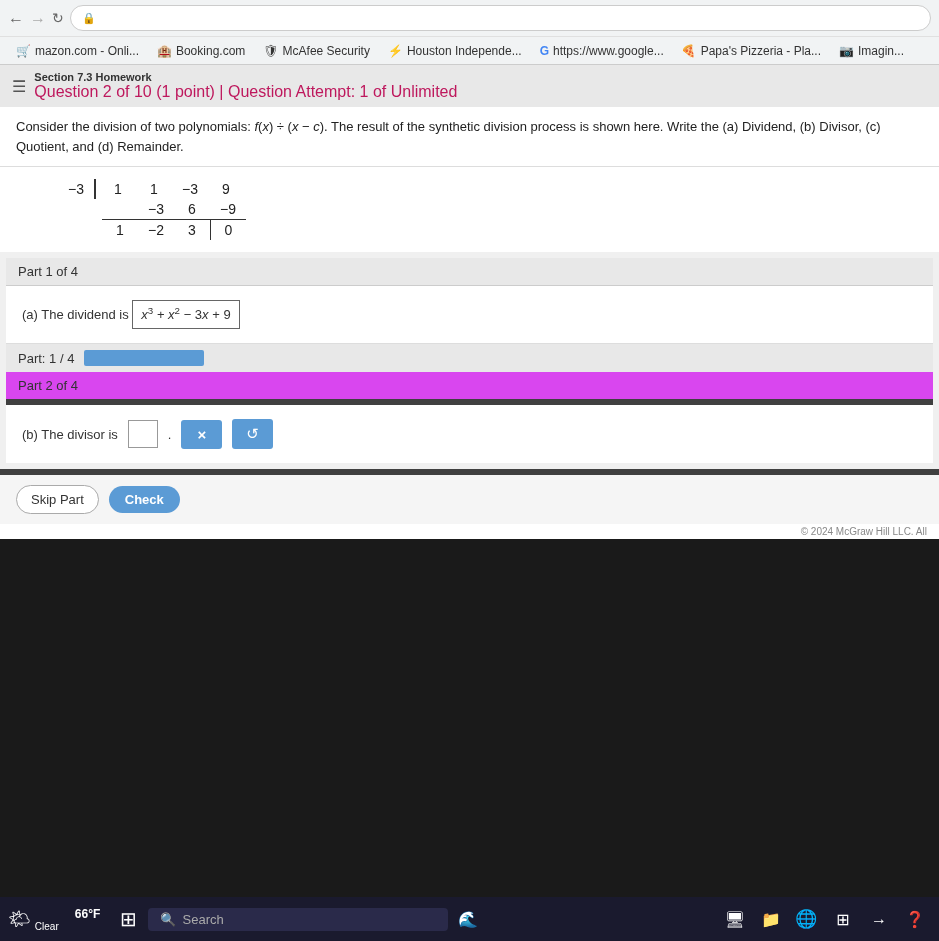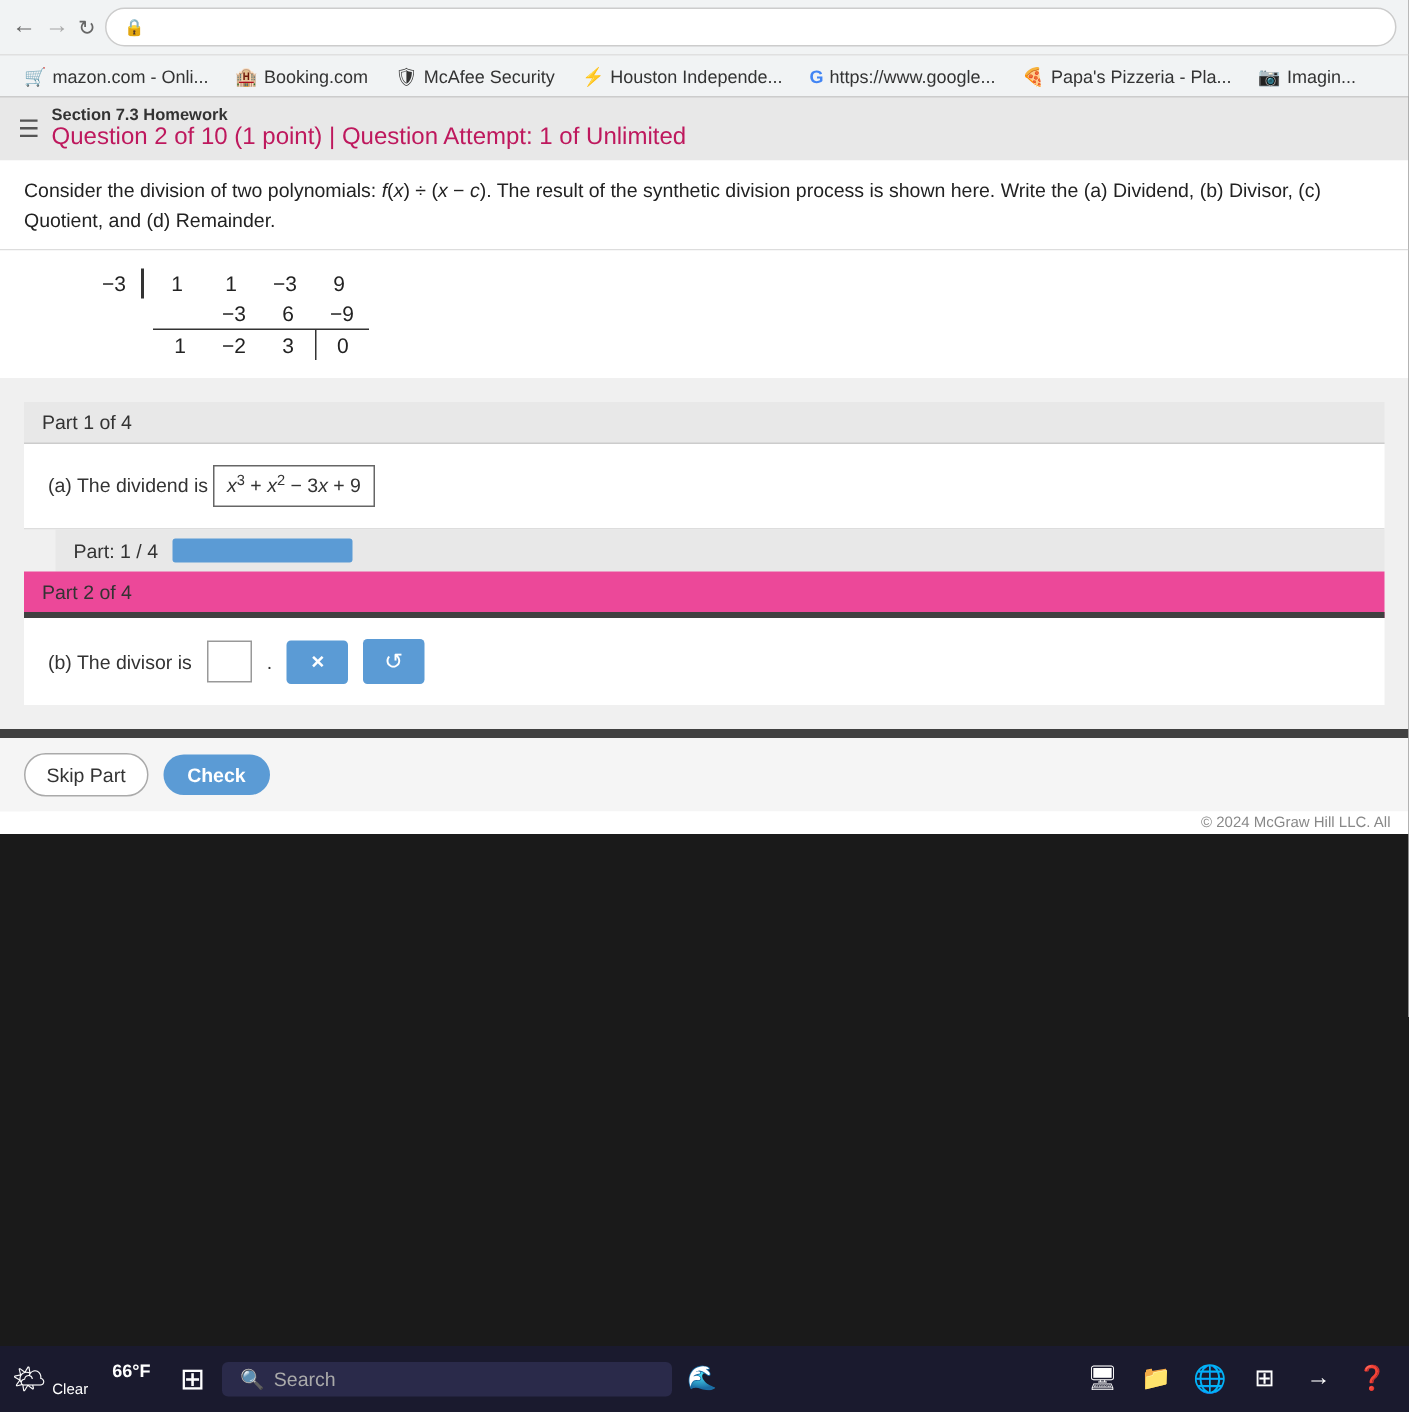--- a/index.html
+++ b/index.html
@@ -123,21 +123,21 @@
       gap: 0;
       border-top: 1px solid #333;
     }
     .remainder-box {
       border-left: 1px solid #333;
     }
 
     
     .parts-container {
       background: #f0f0f0;
-      padding: 16px;
+      padding: 6px;
     }
     .part-header {
       background: #e8e8e8;
       padding: 6px 12px;
       font-size: 13px;
       font-weight: normal;
       color: #333;
       border-bottom: 1px solid #ccc;
     }
     .part-content {
@@ -156,35 +156,34 @@
       background: white;
     }
     .progress-section {
       background: #e8e8e8;
       padding: 6px 12px;
       display: flex;
       align-items: center;
       gap: 10px;
       font-size: 13px;
       color: #333;
-      margin-left: 21px;
     }
     .progress-bar-container {
       width: 120px;
       height: 16px;
       background: #5b9bd5;
       border-radius: 2px;
     }
 
     .part2-header {
-      background: #ec4899;
+      background: #d946ef;
       padding: 6px 12px;
       font-size: 13px;
       color: #333;
-      border-bottom: 4px solid #404040;
+      border-bottom: 6px solid #404040;
     }
     .part2-content {
       background: white;
       padding: 14px 16px;
       display: flex;
       align-items: center;
       gap: 10px;
       font-size: 13px;
       color: #333;
     }

